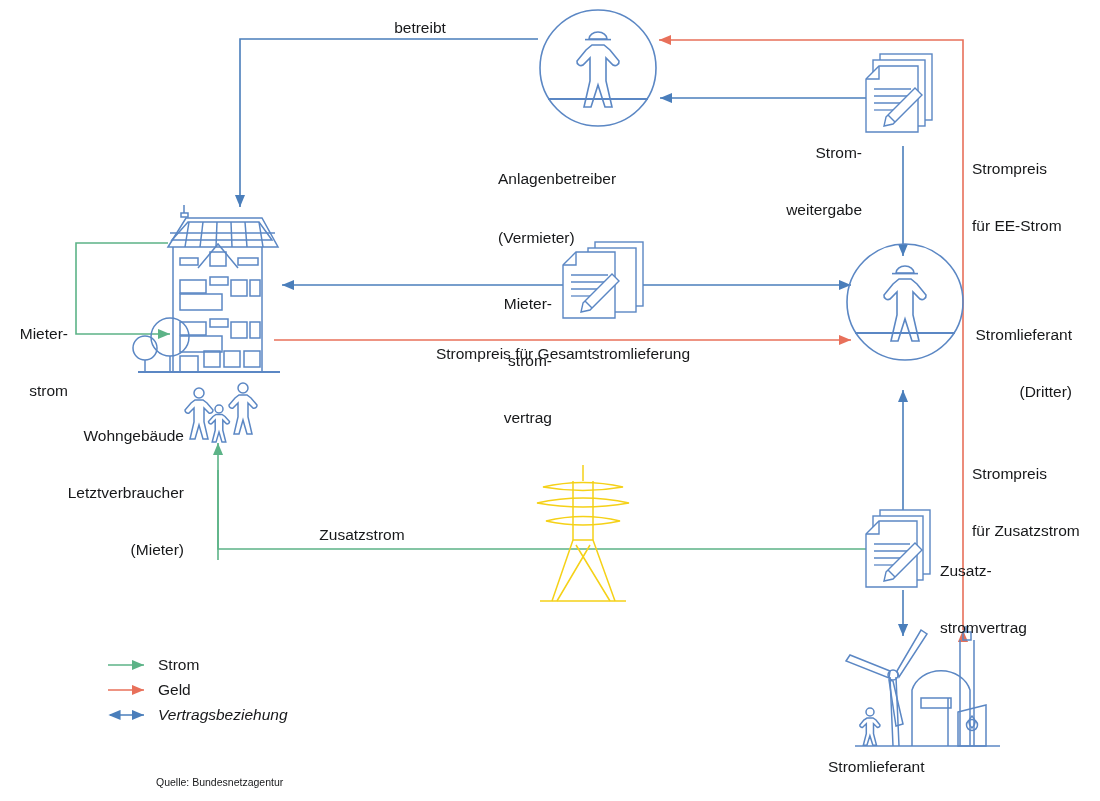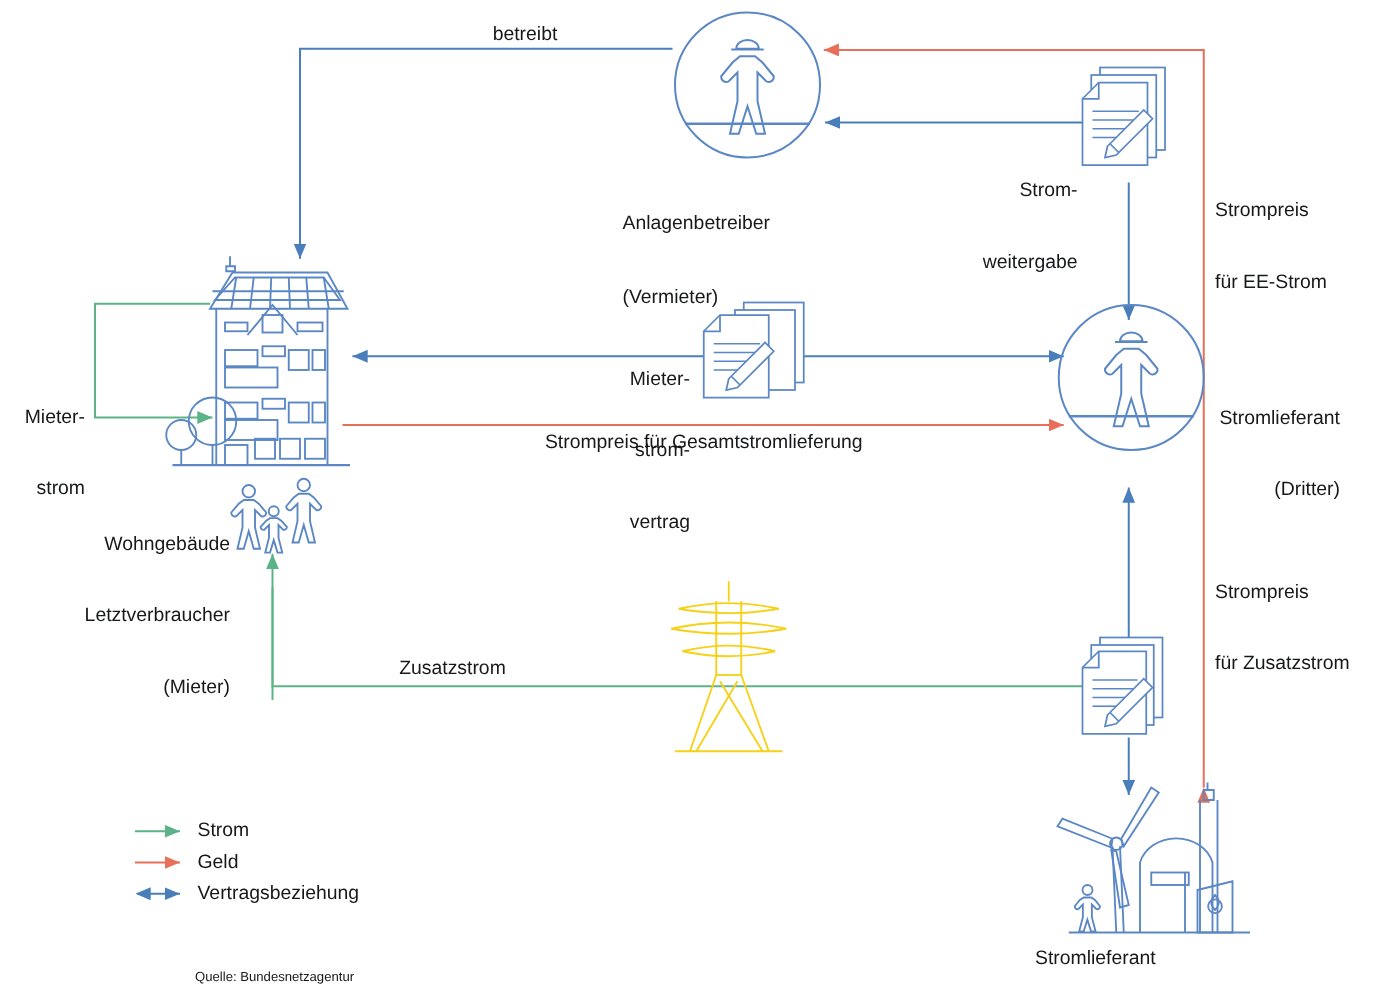--- a/index.html
+++ b/index.html
@@ -282,26 +282,30 @@
     <div>(Mieter)</div>
   </div>
 
   <div class="lbl l" style="left:972px;top:426px;width:130px;">
     <div>Strompreis</div>
     <div>für Zusatzstrom</div>
   </div>
 
   <div class="lbl c" style="left:238px;top:525px;width:248px;">Zusatzstrom</div>
 
+  <div class="lbl l" style="left:940px;top:523px;width:150px;">
+    <div>Zusatz-</div>
+    <div>stromvertrag</div>
+  </div>
 
 
   <div class="cap" style="left:828px;top:757px;width:200px;">Stromlieferant</div>
 
   <div class="legend-lbl" style="left:158px;top:656px;">Strom</div>
   <div class="legend-lbl" style="left:158px;top:681px;">Geld</div>
-  <div class="legend-lbl" style="left:158px;top:706px;">Vertragsbeziehung</div>
+  <div class="legend-lbl" style="left:158px;top:706px;font-style:italic;">Vertragsbeziehung</div>
 
   <div class="src" style="left:156px;top:750px;width:520px;">
     <div>Quelle: Bundesnetzagentur</div>
     
   </div>
 
 </div>
 
 </body></html>

